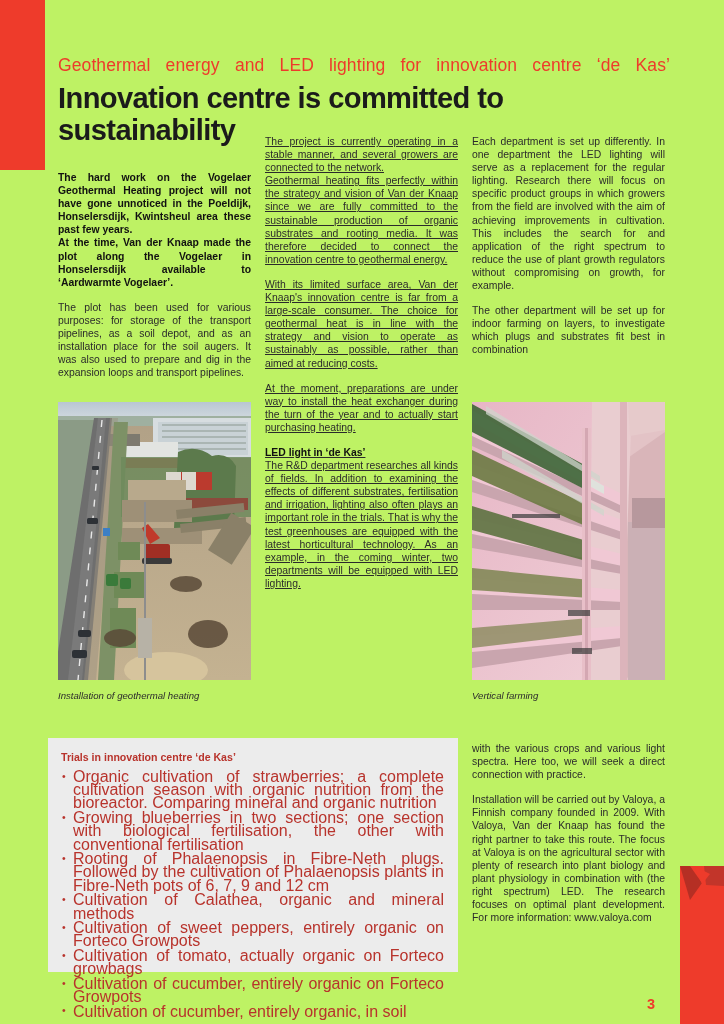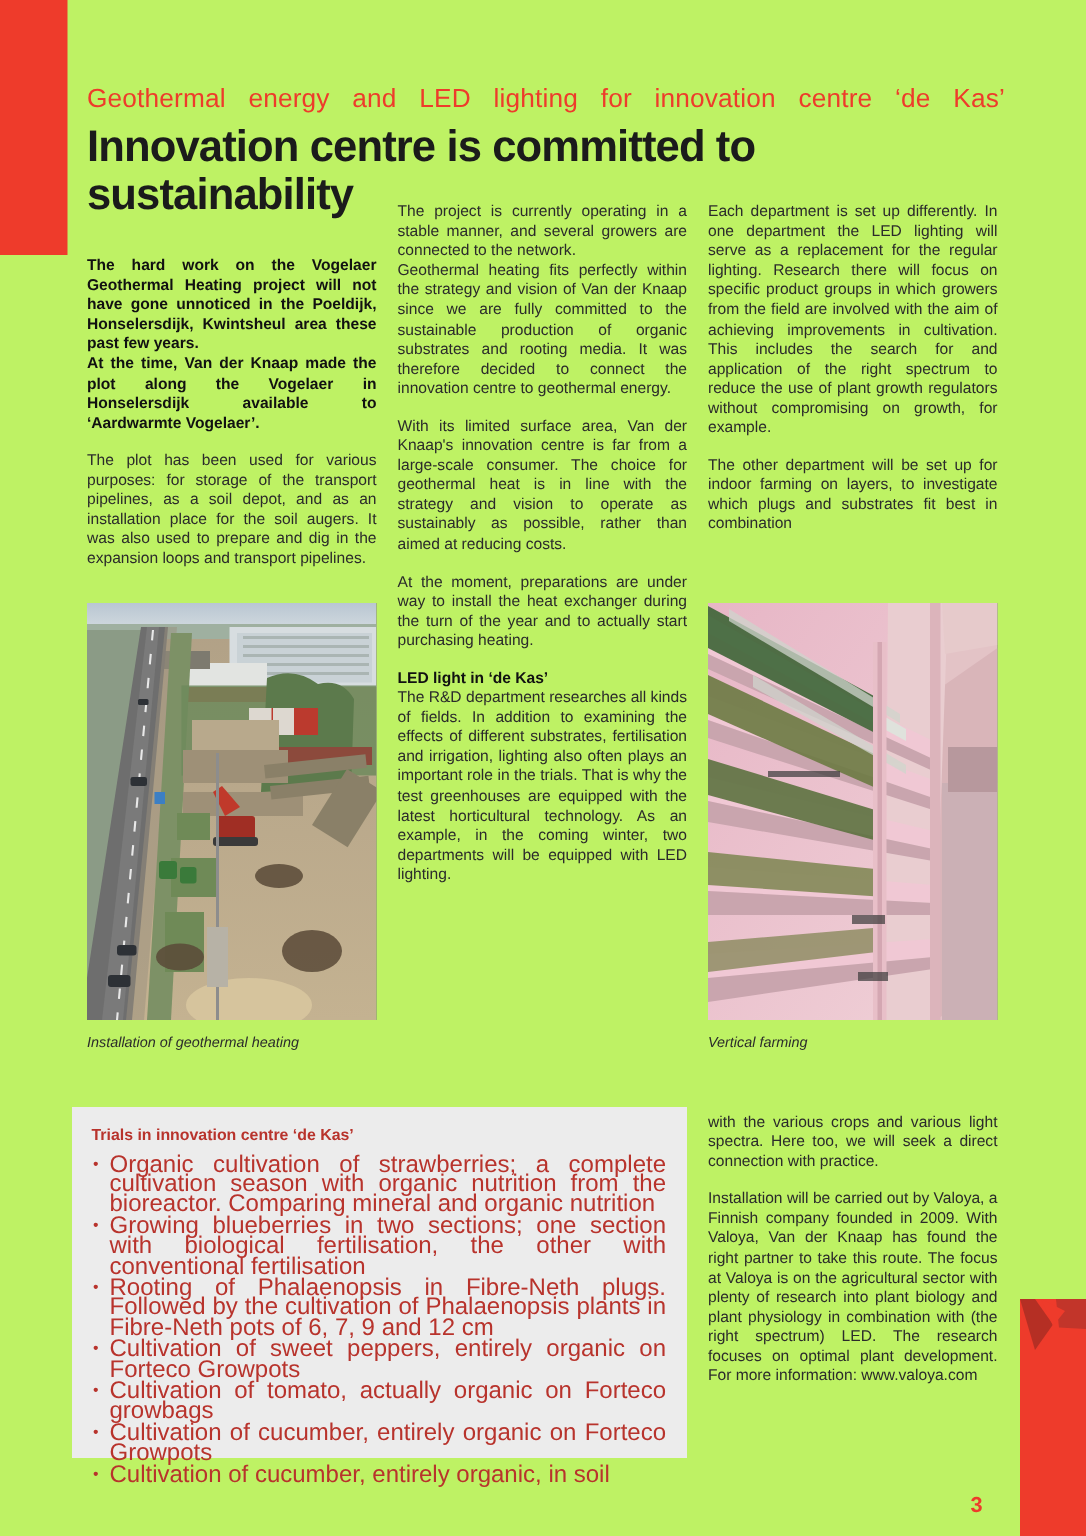--- a/index.html
+++ b/index.html
@@ -70,21 +70,21 @@
   .col p.lead { font-weight: bold; color: #111; margin-bottom: 12px; margin-top: 36px; }
   .col h3 {
     font-size: 10.4px;
     font-weight: bold;
     color: #111;
     margin: 0;
     line-height: 13.1px;
   }
 
   #col1 { left: 58px;  top: 135px; width: 193px; }
-  #col2 { left: 265px; top: 135px; width: 193px; }
+  #col2 { left: 265px; top: 135px; width: 193px; text-decoration: underline; }
   #col3 { left: 472px; top: 135px; width: 193px; }
   #col3b { left: 472px; top: 742px; width: 193px; }
 
   
   .photo {
     position: absolute;
     overflow: hidden;
     background: #777;
   }
   #photo-left  { left: 58px;  top: 402px; width: 193px; height: 278px; }
@@ -316,20 +316,21 @@
     </svg>
   </div>
   <div class="caption" id="caption-right">Vertical farming</div>
 
   <div class="trials">
     <h4>Trials in innovation centre ‘de Kas’</h4>
     <ul id="trials-list">
         <li>Organic cultivation of strawberries; a complete cultivation season with organic nutrition from the bioreactor. Comparing mineral and organic nutrition</li>
         <li>Growing blueberries in two sections; one section with biological fertilisation, the other with conventional fertilisation</li>
         <li>Rooting of Phalaenopsis in Fibre-Neth plugs. Followed by the cultivation of Phalaenopsis plants in Fibre-Neth pots of 6, 7, 9 and 12 cm</li>
+        <li>Cultivation of Calathea, organic and mineral methods</li>
         <li>Cultivation of sweet peppers, entirely organic on Forteco Growpots</li>
         <li>Cultivation of tomato, actually organic on Forteco growbags</li>
         <li>Cultivation of cucumber, entirely organic on Forteco Growpots</li>
         <li>Cultivation of cucumber, entirely organic, in soil</li>
       </ul>
   </div>
 
   <div class="page-num">3</div>
 
 </div>

